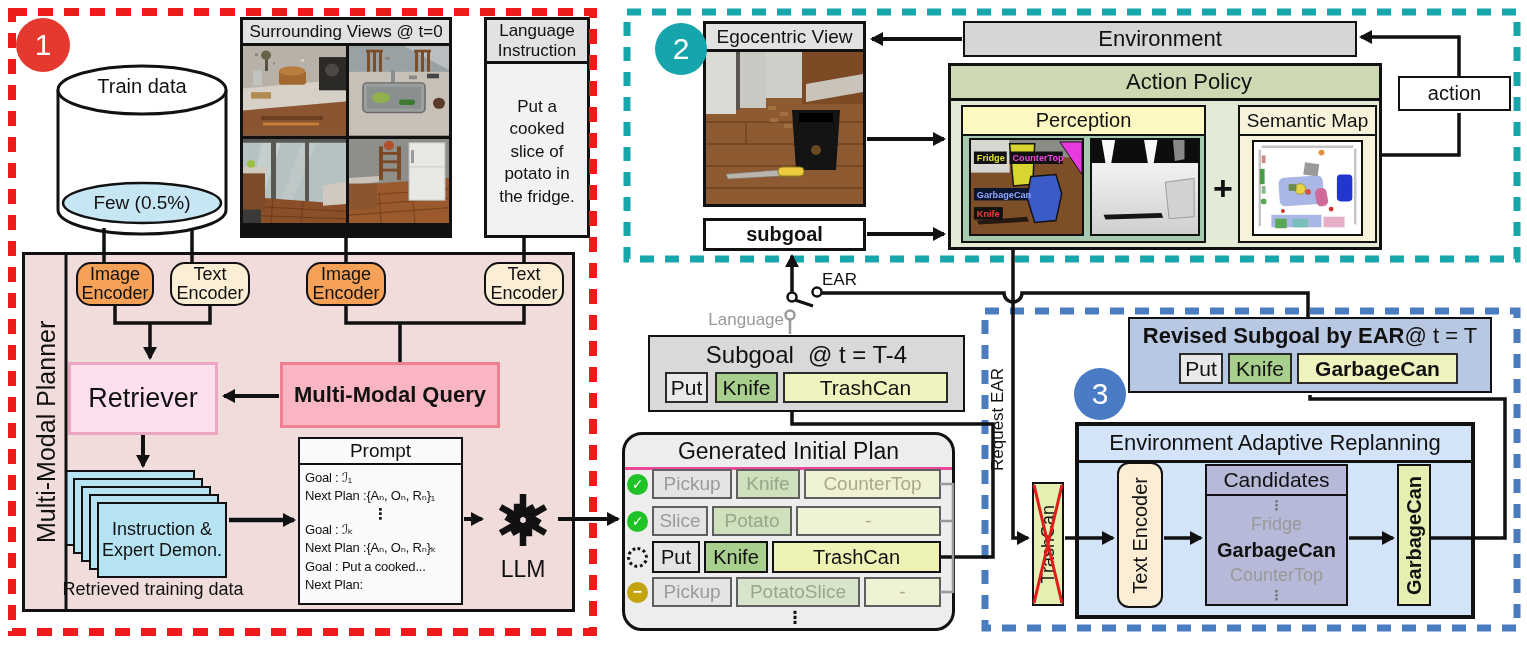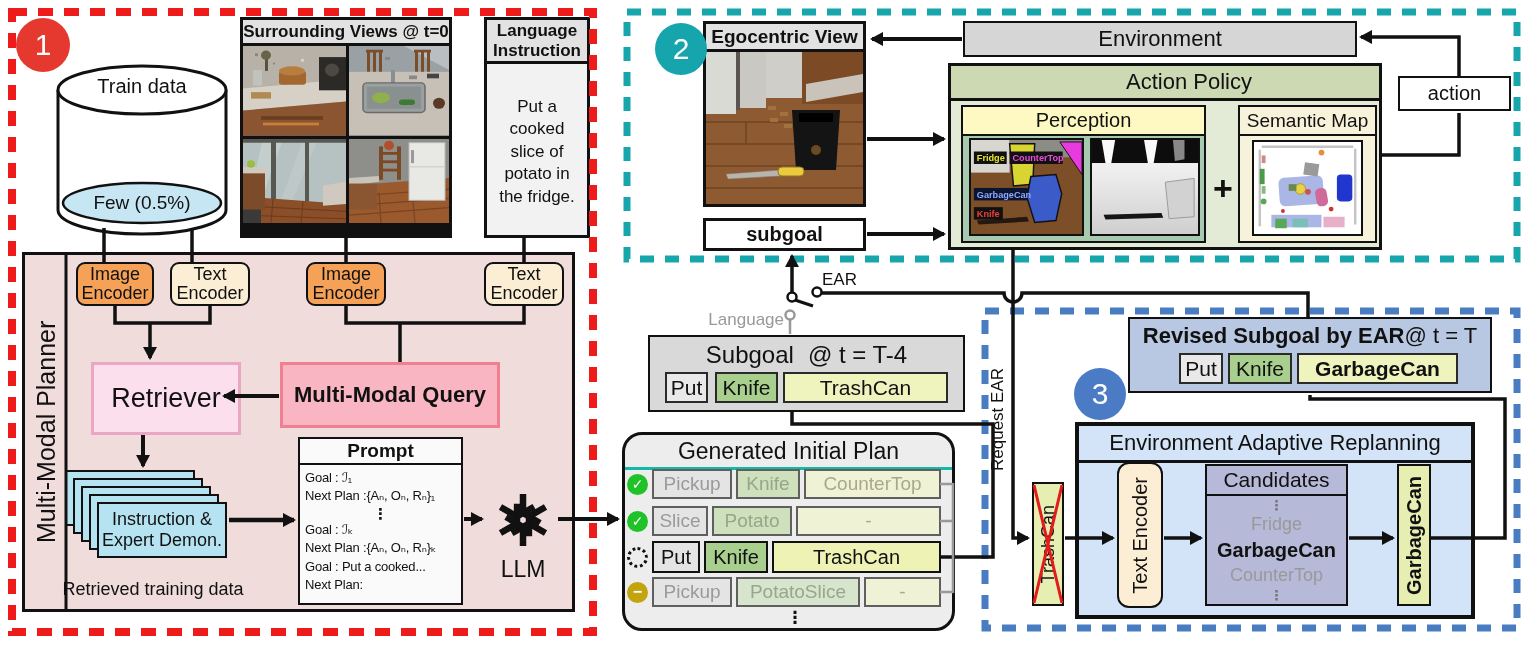--- a/index.html
+++ b/index.html
@@ -7,30 +7,30 @@
           font-family:"Liberation Sans","DejaVu Sans",sans-serif;color:#111;}
   svg.lay{position:absolute;left:0;top:0;pointer-events:none;}
   #base{z-index:0;} #wires{z-index:5;}
   .abs{position:absolute;box-sizing:border-box;}
   .box{position:absolute;box-sizing:border-box;border:2.5px solid #111;background:#fff;z-index:2;}
   .fc{display:flex;align-items:center;justify-content:center;}
   .txt{position:absolute;box-sizing:border-box;z-index:2;display:flex;align-items:center;justify-content:center;}
   .vt{writing-mode:vertical-rl;transform:rotate(180deg);}
   .badge{position:absolute;border-radius:50%;color:#fff;font-size:30px;z-index:6;
          display:flex;align-items:center;justify-content:center;}
-  .hd{box-sizing:border-box;border-bottom:2.5px solid #111;display:flex;align-items:center;justify-content:center;font-weight:bold;}
+  .hd{box-sizing:border-box;border-bottom:2.5px solid #111;display:flex;align-items:center;justify-content:center;}
   
   #planner{background:#f1dcdc;border-width:3px;}
-  .enc{position:absolute;z-index:2;border:2.5px solid #111;border-radius:9px;box-sizing:border-box;
+  .enc{position:absolute;z-index:2;border:2.5px solid #111;border-radius:15px;box-sizing:border-box;
        display:flex;align-items:center;justify-content:center;text-align:center;
        font-size:18px;line-height:1.08;padding:14px;}
   .enc.img{background:#f5a258;} .enc.txtc{background:#fbeed4;}
   #retriever{background:#fcdfec;border-color:#eba6c3;font-size:27px;}
   #query{background:#f9b6c2;border-color:#f07f91;font-size:22px;font-weight:bold;}
-  .card{position:absolute;z-index:2;box-sizing:border-box;width:130px;height:56px;background:#b5e3f2;
+  .card{position:absolute;z-index:2;box-sizing:border-box;width:130px;height:76px;background:#b5e3f2;
         border:2.2px solid #111;}
   #card-front{display:flex;align-items:center;justify-content:center;text-align:center;
         font-size:18px;line-height:1.15;padding:2px;}
   #prompt{background:#fafafa;}
   #prompt .body{padding:4px 5px;font-size:13px;line-height:1.42;letter-spacing:-0.2px;}
   #prompt .body .ctr{text-align:center;font-weight:bold;font-size:15px;line-height:1.0;}
   
   .grayhd{background:#e2e2e2;}
   #policy{background:#e3ebd6;border-width:3.5px;}
   #policy-hd{background:#ccd9b3;border-bottom:3px solid #111;font-size:22px;padding-left:48px;}
@@ -40,21 +40,21 @@
   #semmap-hd{font-size:19px;border-bottom:2px solid #111;}
   .imgframe{position:absolute;z-index:3;border:2px solid #111;box-sizing:border-box;overflow:hidden;background:#fff;}
   
   .chip{box-sizing:border-box;border:2.2px solid #2a2a2a;display:flex;align-items:center;justify-content:center;
         background:#e9e9e9;white-space:nowrap;overflow:hidden;}
   .c-green{background:#a9cf8e;} .c-yellow{background:#eff3bd;}
   
   #subgoalT1{background:#d9d9d9;}
   
   #plan{background:#ededed;border-width:3px;border-radius:20px;}
-  #plan-hd{border-bottom:3px solid #14b8a6;font-size:23px;border-radius:17px 17px 0 0;}
+  #plan-hd{border-bottom:3px solid #ec4899;font-size:23px;border-radius:17px 17px 0 0;}
   .prow{position:absolute;z-index:3;display:flex;align-items:stretch;gap:4px;font-size:19px;}
   .prow .st{align-self:center;flex:none;width:21px;height:21px;border-radius:50%;color:#fff;
             display:flex;align-items:center;justify-content:center;font-size:14px;font-weight:bold;}
   .prow.done  .st{background:#1fc327;}
   .prow.current .st{width:15px;height:15px;background:transparent;border:3.2px dotted #111;color:transparent;}
   .prow.pending .st{background:#c3a40e;font-size:16px;}
   .prow.done .chip,.prow.pending .chip{border-color:#5f5f5f;color:#9a9a9a;background:#e4e4e4;}
   .prow.done .chip.c-green,.prow.pending .chip.c-green{background:#cfe0bd;color:#96a68c;}
   .prow.done .chip.c-yellow,.prow.pending .chip.c-yellow{background:#f0f2d6;color:#a8a88c;}
   .prow.pending .chip.c-green2{background:#d7e5cc;color:#97a68c;border-color:#5f5f5f;}
@@ -186,21 +186,21 @@
   </div>
 
   <div class="box" id="planner" style="left:22px;top:252px;width:553px;height:360px;background:#f1dcdc;"></div>
   <div class="txt vt" style="left:26px;top:258px;width:40px;height:348px;font-size:25px;z-index:3;">Multi-Modal Planner</div>
 
   <div class="enc img" style="left:76px;top:262px;width:78px;height:44px;">Image Encoder</div>
   <div class="enc txtc" style="left:170px;top:262px;width:80px;height:44px;">Text Encoder</div>
   <div class="enc img" style="left:306px;top:262px;width:80px;height:44px;">Image Encoder</div>
   <div class="enc txtc" style="left:484px;top:262px;width:80px;height:44px;">Text Encoder</div>
 
-  <div class="box fc" id="retriever" style="left:68px;top:362px;width:150px;height:73px;border-width:3px;margin-left:23px;">Retriever</div>
+  <div class="box fc" id="retriever" style="left:68px;top:362px;width:150px;height:73px;border-width:3px;">Retriever</div>
   <div class="box fc" id="query" style="left:280px;top:362px;width:220px;height:66px;border-width:3px;">Multi-Modal Query</div>
 
   <div class="card" style="left:65px;top:470px;"></div>
   <div class="card" style="left:73px;top:478px;"></div>
   <div class="card" style="left:81px;top:486px;"></div>
   <div class="card" style="left:89px;top:494px;"></div>
   <div class="card" id="card-front" style="left:97px;top:502px;">Instruction &amp; Expert Demon.</div>
   <div class="txt" style="left:58px;top:578px;width:190px;height:22px;font-size:18px;">Retrieved training data</div>
 
   <div class="box" id="prompt" style="left:298px;top:437px;width:165px;height:168px;">

